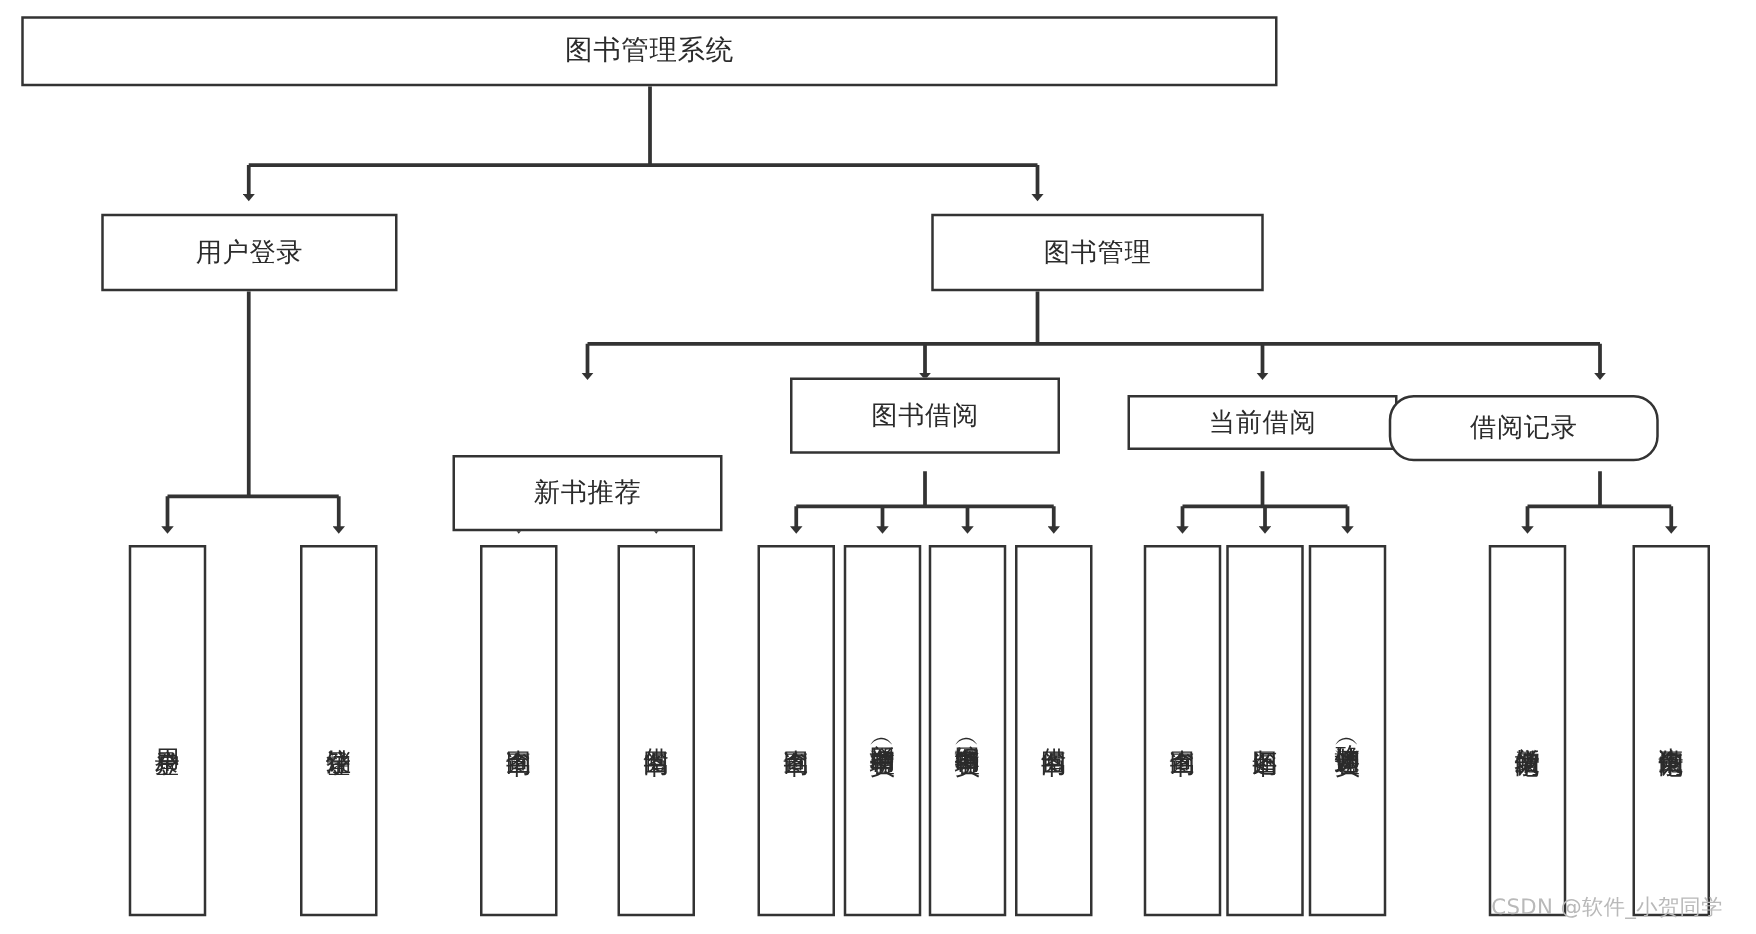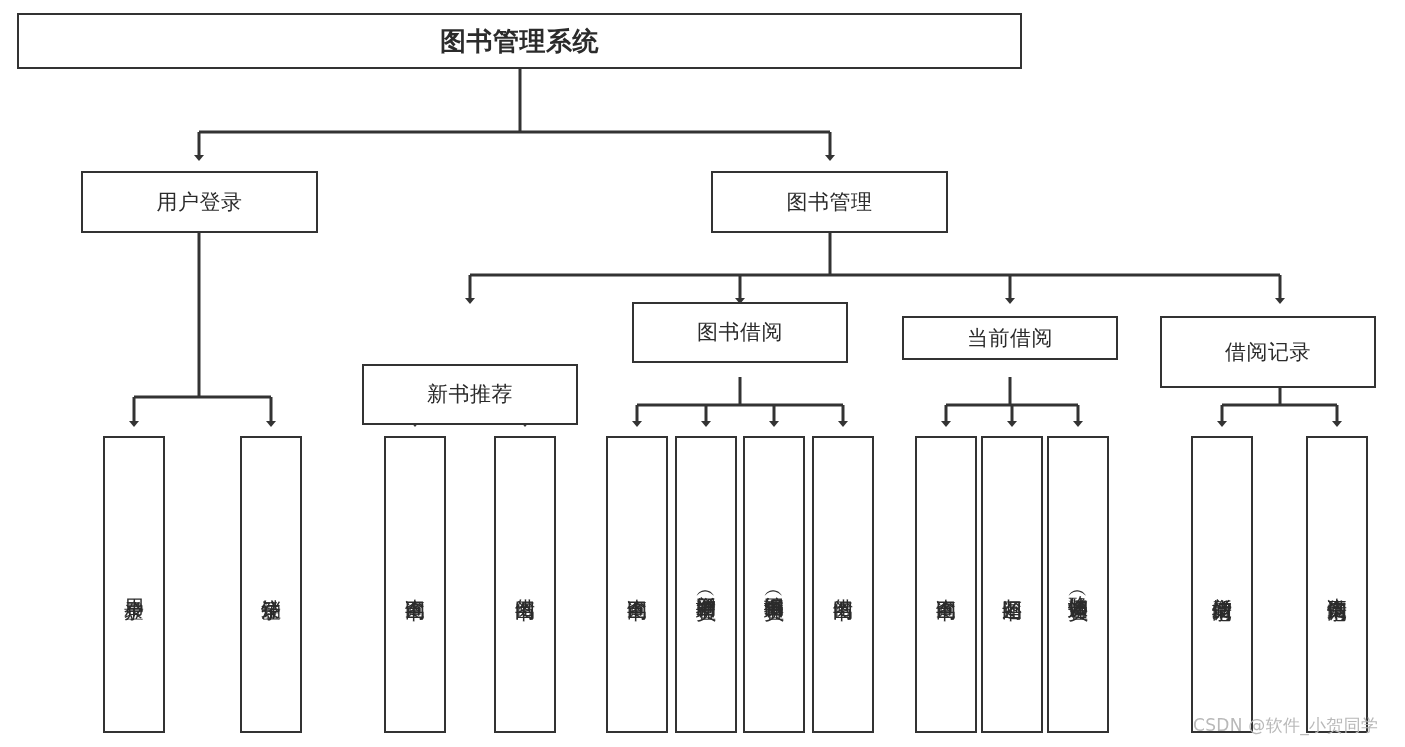--- a/index.html
+++ b/index.html
@@ -44,21 +44,21 @@
     text-align: center;
   }
   .node.vertical .label {
     writing-mode: vertical-rl;
     text-orientation: upright;
     font-size: 20px;
     line-height: 1.14;
     letter-spacing: 1px;
     white-space: normal;
   }
-  .node.root .label { font-size: 26px; font-weight: bold; }
+  .node.root .label { font-size: 22px; }
   .watermark {
     position: absolute;
     left: 1193px;
     top: 714px;
     font-size: 17px;
     color: #b9b9b9;
     white-space: nowrap;
     letter-spacing: 0.3px;
   }
 </style>
@@ -117,34 +117,34 @@
     </g>
   </svg>
 
   <div class="node root" style="left:17px; top:13px; width:1005px; height:56px;">
     <span class="label">图书管理系统</span>
   </div>
 
   <div class="node" style="left:81px; top:171px; width:237px; height:62px;">
     <span class="label">用户登录</span>
   </div>
-  <div class="node" style="left:711px; top:171px; width:237px; height:62px;">
+  <div class="node" style="left:745px; top:171px; width:266px; height:62px;">
     <span class="label">图书管理</span>
   </div>
 
   <div class="node" style="left:362px; top:316px; width:216px; height:61px;margin-top:48px;">
     <span class="label">新书推荐</span>
   </div>
   <div class="node" style="left:632px; top:302px; width:216px; height:61px;">
     <span class="label">图书借阅</span>
   </div>
   <div class="node" style="left:902px; top:316px; width:216px; height:44px;">
     <span class="label">当前借阅</span>
   </div>
-  <div class="node" style="left:1160px; top:316px; width:216px; height:72px;">
+  <div class="node" style="left:1111px; top:316px; width:216px; height:53px;border-radius:20px;">
     <span class="label">借阅记录</span>
   </div>
 
   <div class="node vertical" style="left:103px; top:436px; width:62px; height:297px;">
     <span class="label">用户登录</span>
   </div>
   <div class="node vertical" style="left:240px; top:436px; width:62px; height:297px;">
     <span class="label">注销登录</span>
   </div>
 

